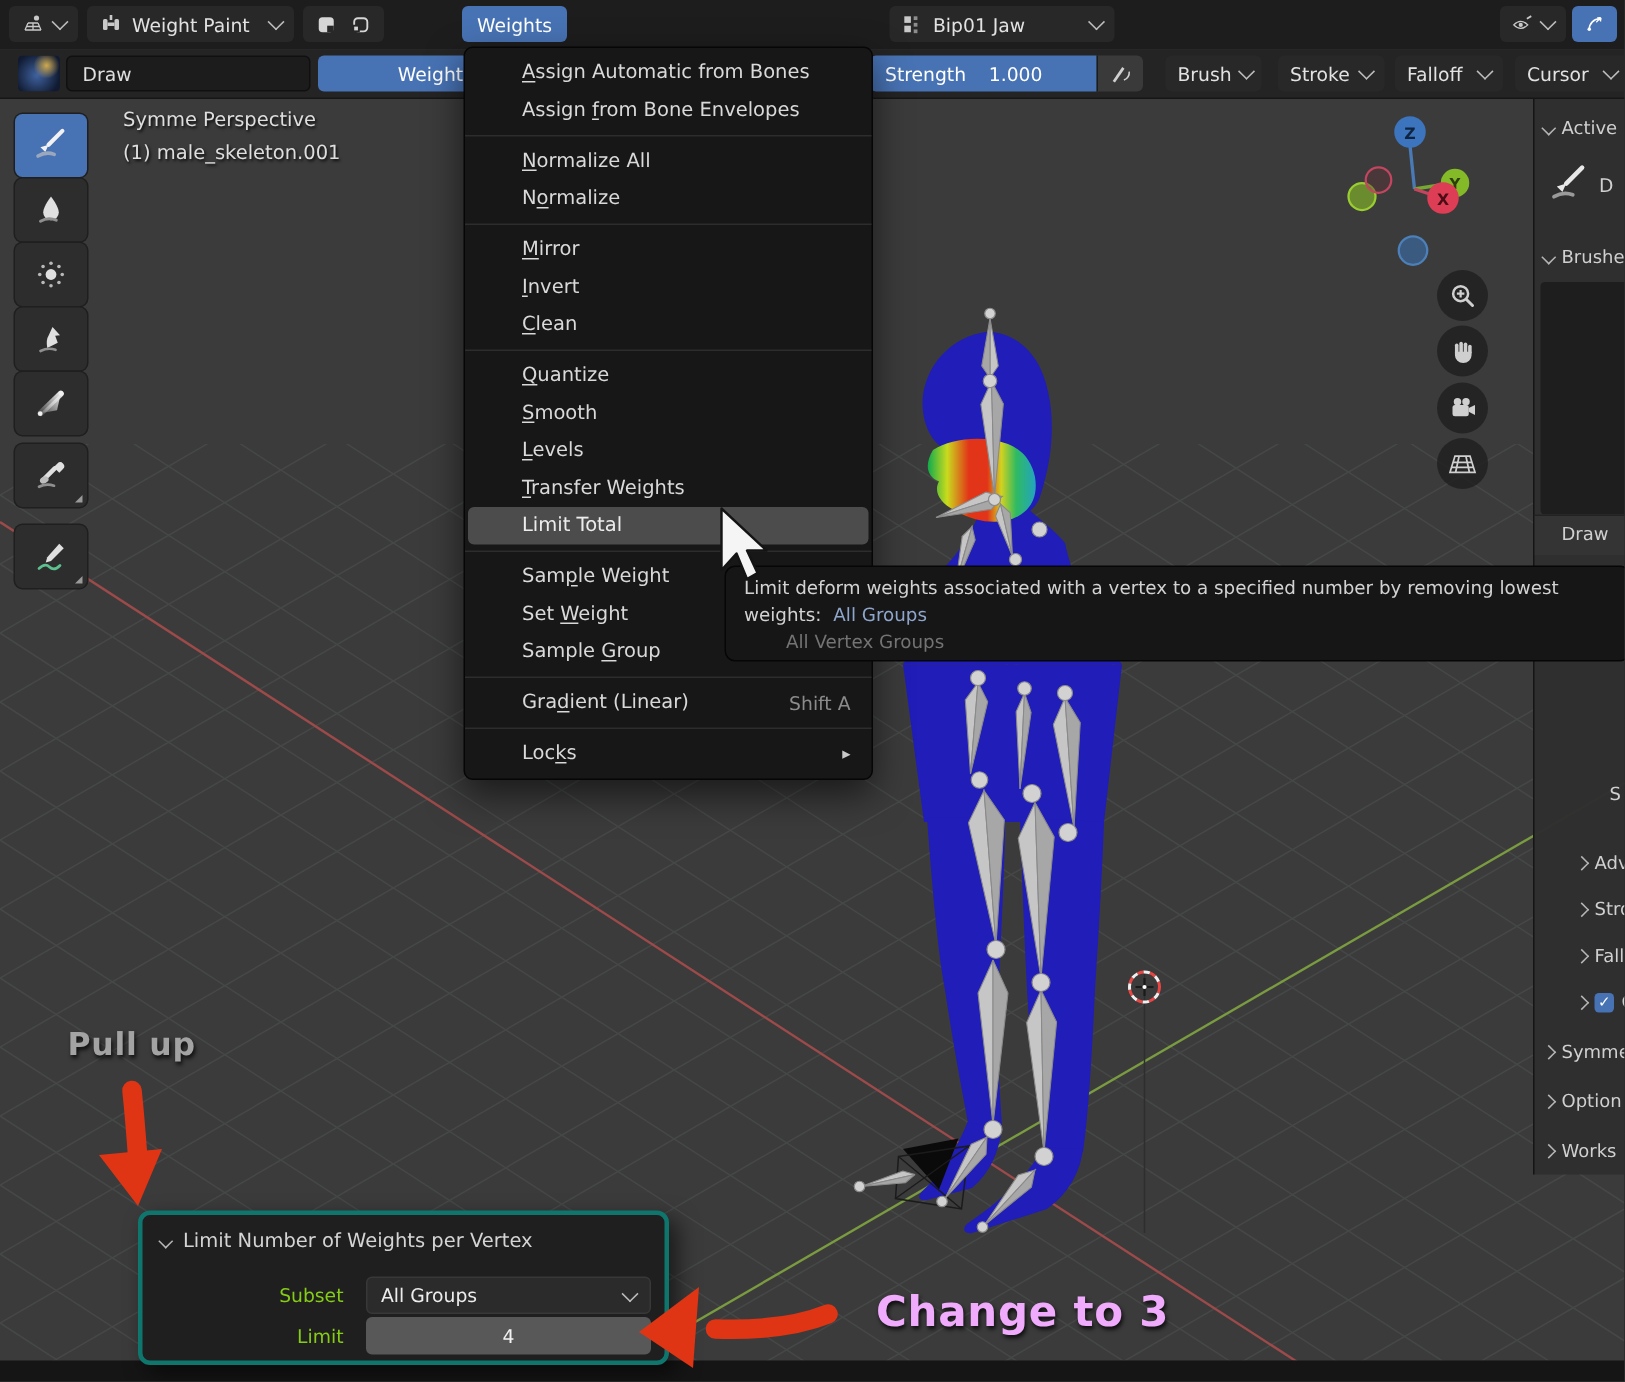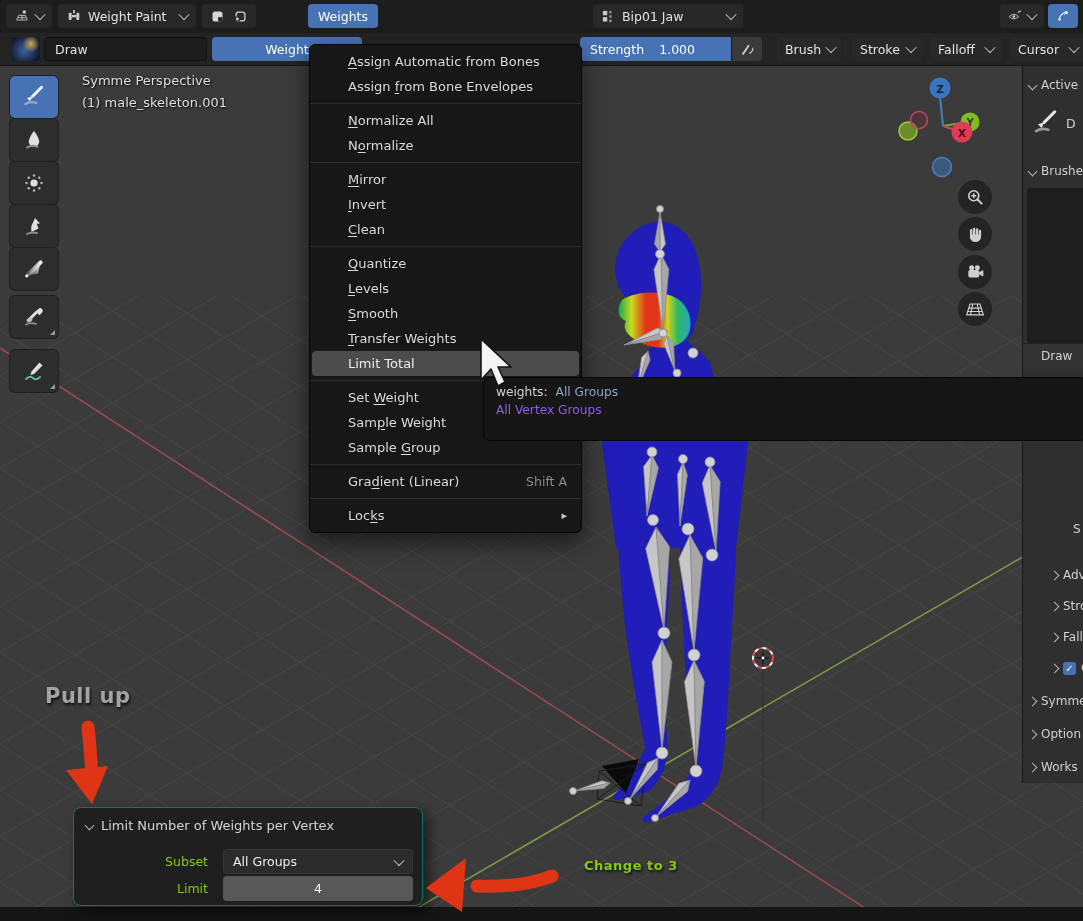--- a/index.html
+++ b/index.html
@@ -38,38 +38,38 @@
   
   .sidepanel{left:1022px;top:65px;width:61px;height:718px;background:rgba(46,46,46,.97);
              border-left:1px solid #151515;z-index:6;overflow:hidden;color:#d0d0d0;font-size:12px;}
   .sp-caret{width:6px;height:6px;border-right:1.5px solid #b5b5b5;border-bottom:1.5px solid #b5b5b5;display:inline-block;}
   .sp-caret.down{transform:rotate(45deg);}
   .sp-caret.right{transform:rotate(-45deg);}
   .sprow{position:absolute;left:0;width:61px;height:18px;display:flex;align-items:center;gap:5px;white-space:nowrap;}
   .checkbox{width:13px;height:13px;background:#4772b3;border-radius:3px;color:#fff;font-size:10px;
             display:flex;align-items:center;justify-content:center;flex:0 0 auto;}
   
-  .menu{left:309px;top:44px;width:271px;background:#171717;border:1px solid #060606;border-radius:6px;
+  .menu{left:309px;top:31px;width:271px;background:#171717;border:1px solid #060606;border-radius:6px;
         padding:4px 0;z-index:10;box-shadow:0 10px 24px rgba(0,0,0,.55);}
   .menu-item{height:25px;line-height:25px;padding:0 14px 0 38px;font-size:13px;color:#d9d9d9;
              display:flex;align-items:center;}
   .menu-item .mi-label{flex:1;}
   .menu-item u{text-underline-offset:2px;}
   .menu-item.hl{background:#4c4c4c;border-radius:4px;margin:0 2px;padding-left:36px;color:#ececec;}
   .mi-shortcut{color:#8b8b8b;font-size:12.5px;}
   .mi-arrow{color:#c9c9c9;font-size:11px;margin-left:8px;}
   .menu-sep{border-top:1px solid #2d2d2d;margin:4px 0;}
   
   .tooltip{left:483px;top:377px;width:604px;height:64px;background:#161616;border:1px solid #060606;
            border-radius:7px;padding:5px 12px;box-sizing:border-box;z-index:11;font-size:12.2px;
            line-height:18px;color:#d2d2d2;white-space:nowrap;overflow:hidden;}
   .tt-blue{color:#8ea6cc;margin-left:8px;}
-  .tt-gray{color:#8b5cf6;}
-  
-  .popup{left:73px;top:807px;width:348px;height:97px;background:#1f1f1f;border:1px solid #0f766e;
+  .tt-gray{color:#737373;margin-left:28px;}
+  
+  .popup{left:92px;top:807px;width:348px;height:97px;background:#1f1f1f;border:3px solid #0f766e;
          border-radius:8px;z-index:7;box-shadow:6px 6px 14px rgba(0,0,0,.55);color:#d4d4d4;font-size:13px;}
   .popup .hdr{position:absolute;left:12px;top:10px;display:flex;align-items:center;gap:8px;}
   .plabel{position:absolute;width:124px;text-align:right;color:#84cc16;font-size:12.5px;line-height:25px;}
   .pselect{position:absolute;left:149px;width:190px;height:25px;background:#2b2b2b;border:1px solid #383838;
            border-radius:4px;display:flex;align-items:center;padding:0 9px;box-sizing:border-box;
            color:#ececec;font-size:12.5px;}
   .pnum{position:absolute;left:149px;width:190px;height:25px;background:#585858;border-radius:4px;
         display:flex;align-items:center;justify-content:center;color:#f2f2f2;font-size:12.5px;}
   
   .anno{position:absolute;z-index:12;font-weight:bold;color:#a3a3a3;
@@ -544,55 +544,56 @@
           <span class="mi-label"><u>I</u>nvert</span>
         </div>
         <div class="menu-item">
           <span class="mi-label"><u>C</u>lean</span>
         </div>
         <div class="menu-sep"></div>
         <div class="menu-item">
           <span class="mi-label"><u>Q</u>uantize</span>
         </div>
         <div class="menu-item">
+          <span class="mi-label"><u>S</u>mooth</span>
+        </div>
+        <div class="menu-item">
           <span class="mi-label"><u>L</u>evels</span>
-        </div>
-        <div class="menu-item">
-          <span class="mi-label"><u>S</u>mooth</span>
         </div>
         <div class="menu-item">
           <span class="mi-label"><u>T</u>ransfer Weights</span>
         </div>
         <div class="menu-item hl">
           <span class="mi-label">Limit Total</span>
         </div>
         <div class="menu-sep"></div>
         <div class="menu-item">
+          <span class="mi-label">Sam<u>p</u>le Weight</span>
+        </div>
+        <div class="menu-item">
           <span class="mi-label">Set <u>W</u>eight</span>
-        </div>
-        <div class="menu-item">
-          <span class="mi-label">Sam<u>p</u>le Weight</span>
         </div>
         <div class="menu-item">
           <span class="mi-label">Sample <u>G</u>roup</span>
         </div>
         <div class="menu-sep"></div>
         <div class="menu-item">
           <span class="mi-label">Gra<u>d</u>ient (Linear)</span>
           <span class="mi-shortcut">Shift A</span>
         </div>
         <div class="menu-sep"></div>
         <div class="menu-item">
           <span class="mi-label">Loc<u>k</u>s</span>
           <span class="mi-arrow">▸</span>
         </div>
       </div>
   </div>
 
   <div class="abs tooltip">
+    <div>Limit deform weights associated with a vertex to a specified number by removing lowest</div>
     <div>
       <span>weights:</span><span class="tt-blue">All Groups</span>
     </div>
     <div class="tt-gray">All Vertex Groups</div>
   </div>
 
   <div class="abs popup">
     <div class="hdr">
       <span class="sp-caret down"></span>
       <span>Limit Number of Weights per Vertex</span>
@@ -608,19 +609,19 @@
     </div>
   </div>
 
   <svg class="abs" style="left:0;top:0;z-index:12;pointer-events:none" width="1083" height="921">
     <path d="M88,727 C90,746 91,760 92,774" stroke="#e03514" stroke-width="13" fill="none" stroke-linecap="round"></path>
     <polygon points="66,770 108,766 92,804" fill="#e03514"></polygon>
     <path d="M552,876 C532,884 506,887 477,886" stroke="#e03514" stroke-width="13" fill="none" stroke-linecap="round"></path>
     <polygon points="466,858 462,912 426,888" fill="#e03514"></polygon>
   </svg>
   <div class="abs anno" style="left:45px;top:684px;font-size:21px">Pull up</div>
-  <div class="abs anno" style="left:584px;top:858px;font-size:13px;color:#84cc16">Change to 3</div>
+  <div class="abs anno" style="left:584px;top:858px;font-size:28px;color:#f0abfc">Change to 3</div>
 
   <svg class="abs" style="left:478px;top:336px;z-index:20;pointer-events:none" width="40" height="54" viewBox="478 336 40 54">
     <polygon points="481,339 481,380 491,369 498,386 505,382 498,367 511,367" fill="#f5f5f5" stroke="#141414" stroke-width="1.6" stroke-linejoin="round"></polygon>
   </svg>
 
 </div>
 
 </body></html>

